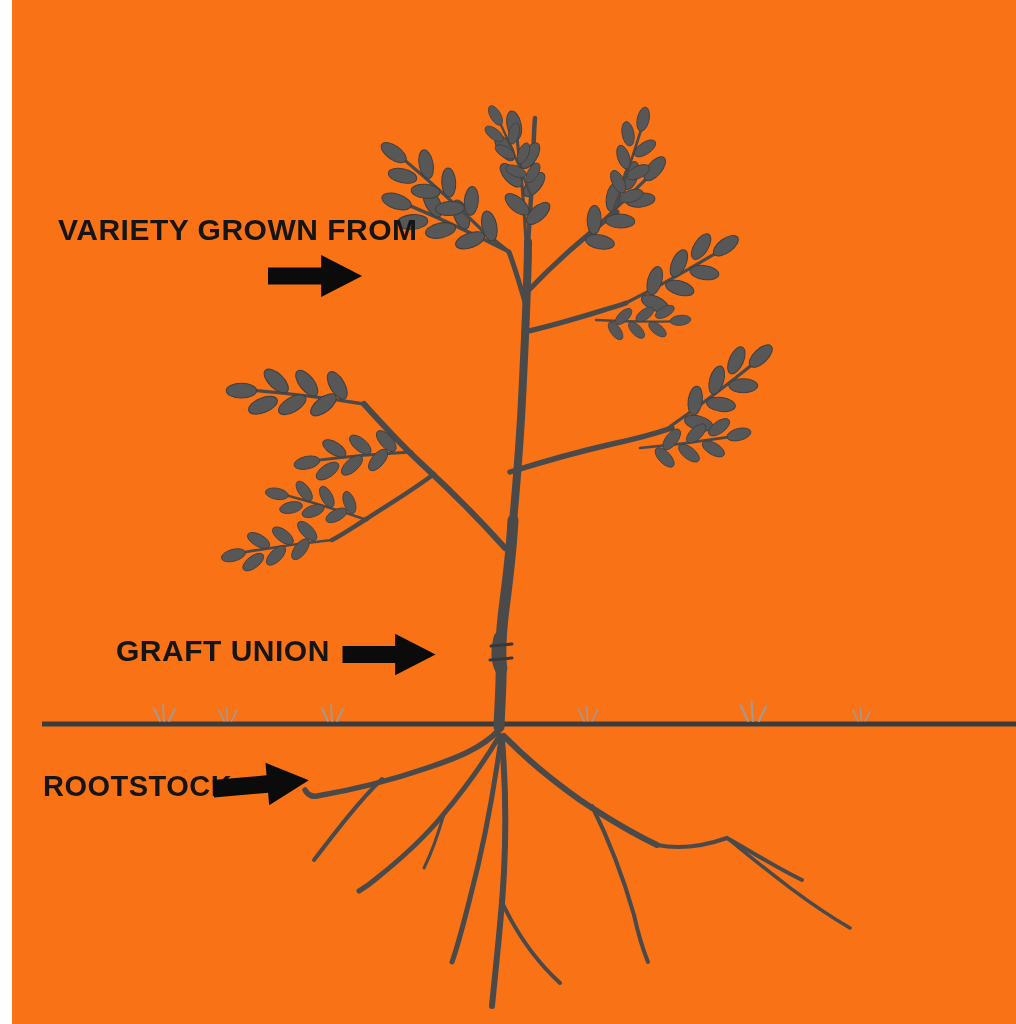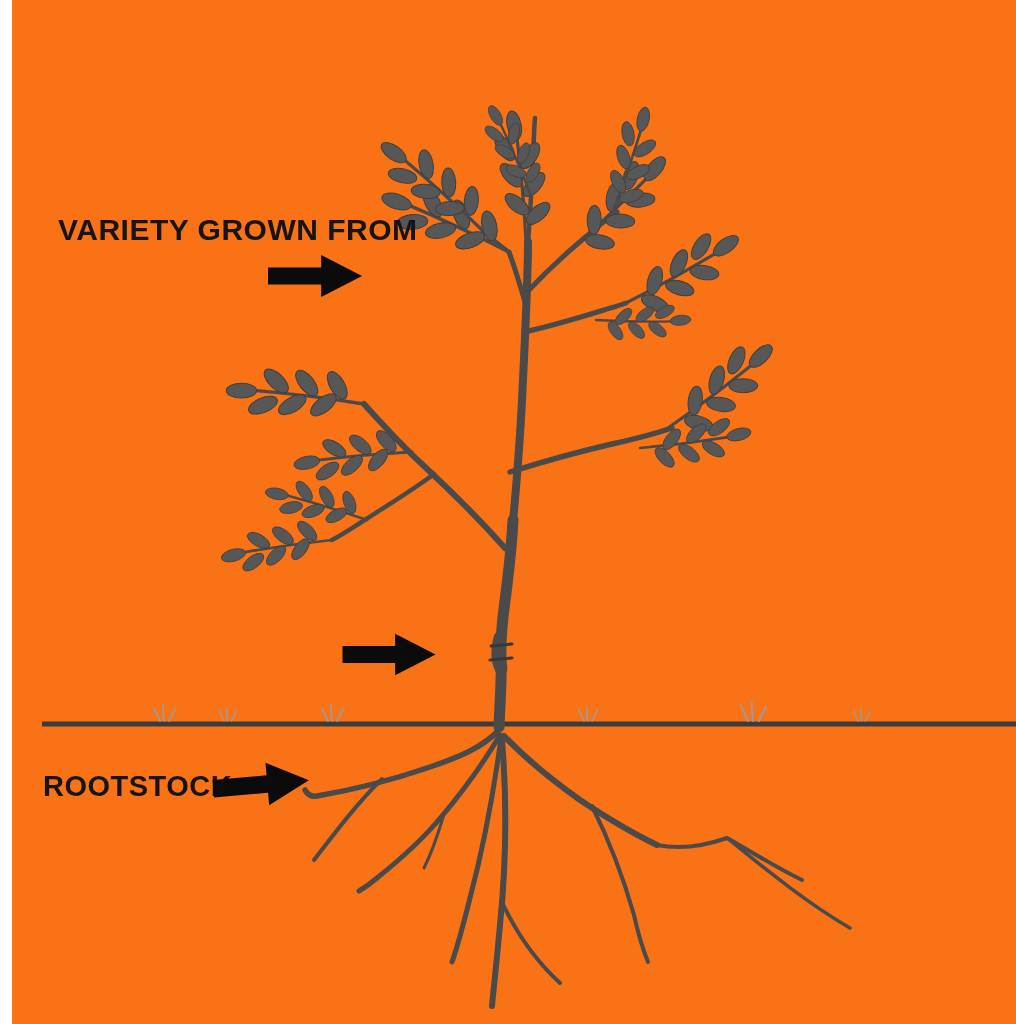--- a/index.html
+++ b/index.html
@@ -133,20 +133,21 @@
     </g>
     <g>
       <use href="#sprig" xlink:href="#sprig" transform="translate(320,540) rotate(-175) scale(0.85)"></use>
       <use href="#sprig" xlink:href="#sprig" transform="translate(355,520) rotate(-150) scale(0.8)"></use>
     </g>
   </svg>
 
   <div class="label label-scion">
     <div>VARIETY GROWN FROM</div>
   </div>
+  <div class="label label-graft">GRAFT UNION</div>
   <div class="label label-root">ROOTSTOCK</div>
 
   <div class="arrow arrow-scion">
     <svg viewBox="0 0 100 50">
         <polygon points="0,16 56,16 56,3 99,25 56,47 56,34 0,34"></polygon>
       </svg>
   </div>
   <div class="arrow arrow-graft">
     <svg viewBox="0 0 100 50">
         <polygon points="0,16 56,16 56,3 99,25 56,47 56,34 0,34"></polygon>

